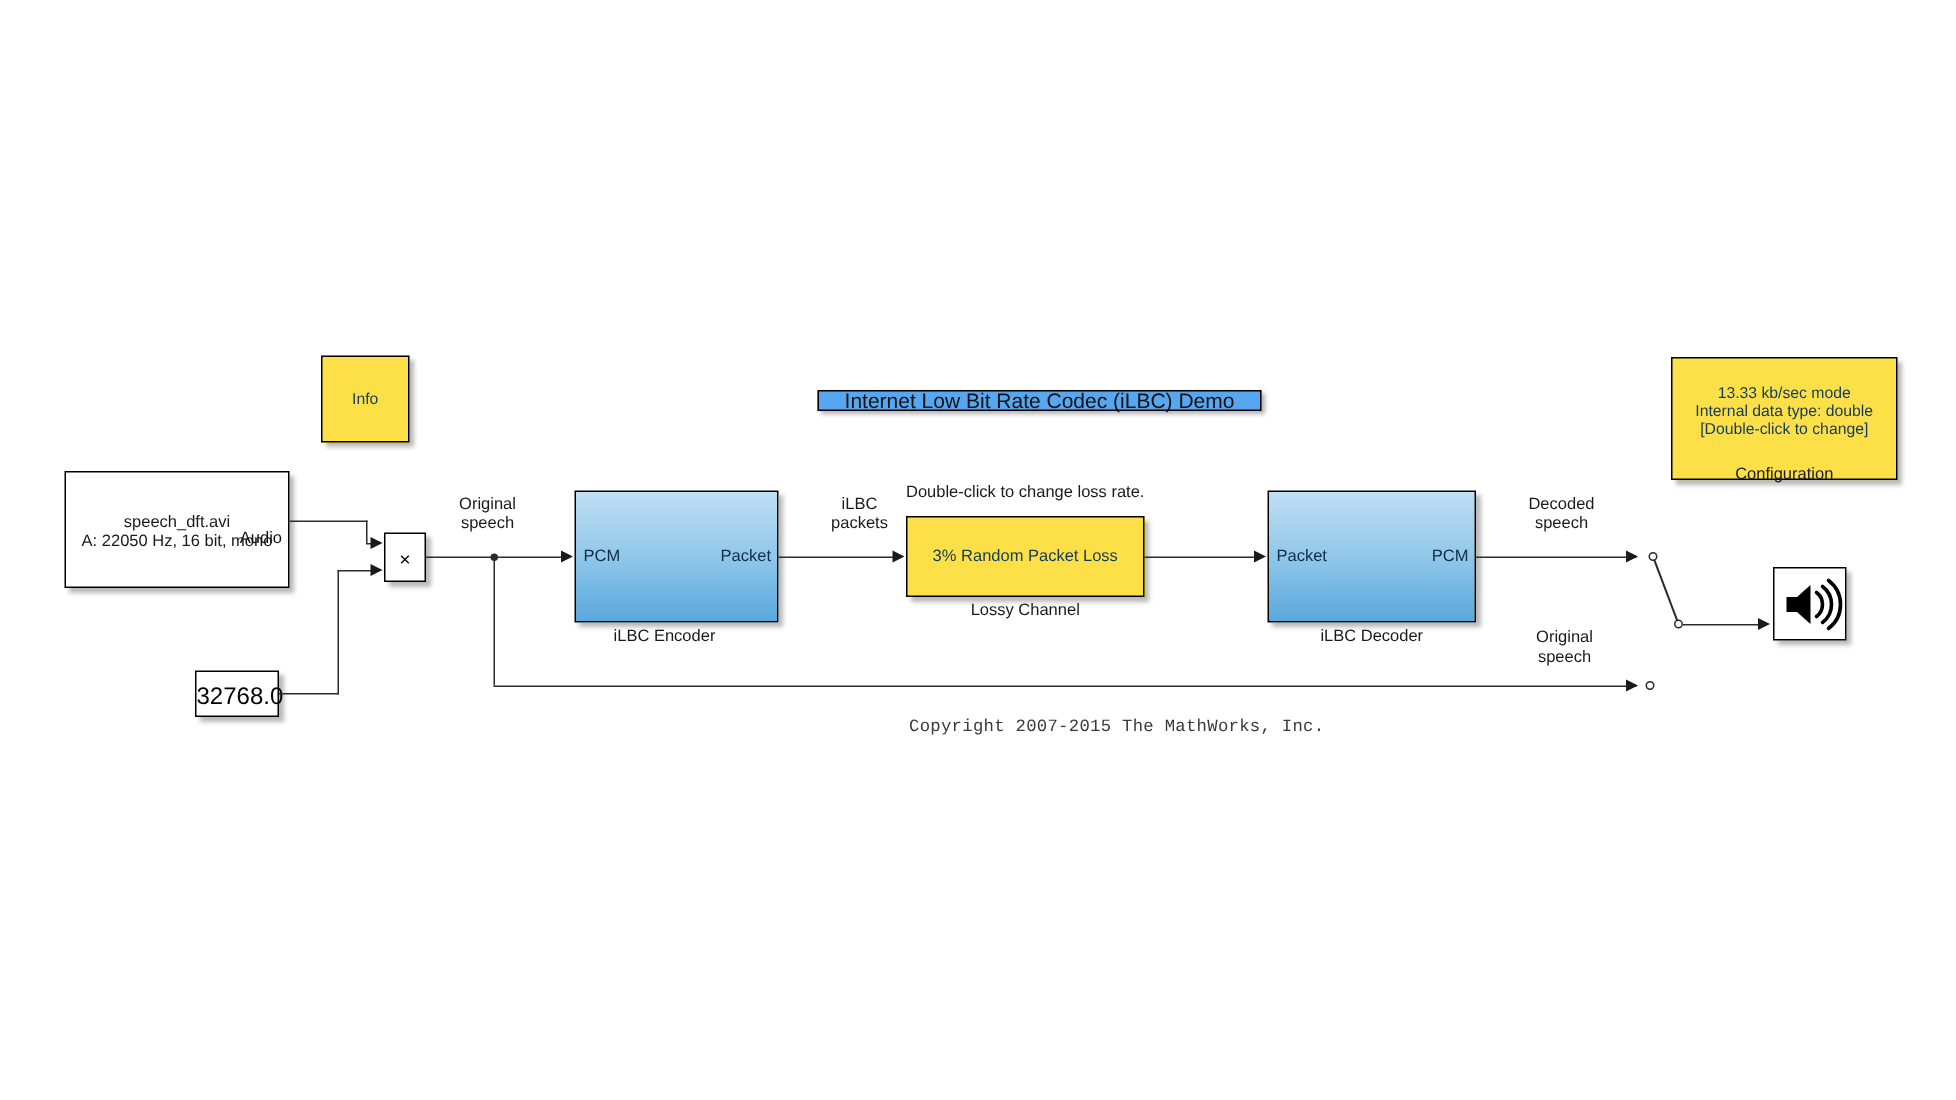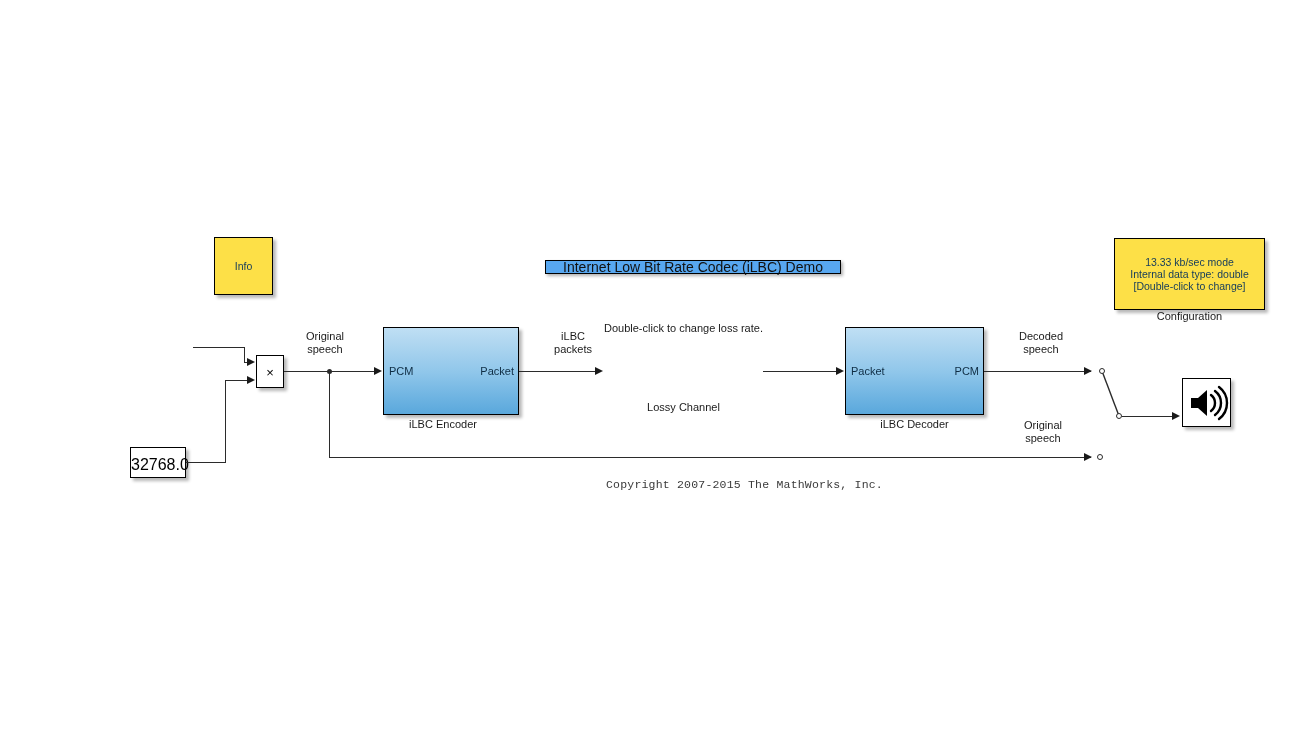--- a/index.html
+++ b/index.html
@@ -136,46 +136,54 @@
 <body>
 
 <div id="canvas">
 
   <div class="blk-title-banner" style="left:545px; top:260px; width:296px; height:14px;">Internet Low Bit Rate Codec (iLBC) Demo</div>
 
   <div class="blk blk-cyan" style="left:214px; top:237px; width:59px; height:58px;">
     <div class="blk-text cyan-text" style="top:22px;">Info</div>
   </div>
 
+  <div class="blk blk-white" style="left:43px; top:314px; width:150px; height:78px;">
+    <div class="blk-text" style="top:27px; font-size:11px; color:#1a1a1a;">speech_dft.avi</div>
+    <div class="blk-text" style="top:40px; font-size:11px; color:#1a1a1a;">A: 22050 Hz, 16 bit, mono</div>
+    <div class="port-lbl" style="right:4px; top:38px;">Audio</div>
+  </div>
 
   <div class="blk blk-white" style="left:130px; top:447px; width:56px; height:31px;">
     <div class="blk-text" style="top:8px; font-size:16px;">32768.0</div>
   </div>
 
   <div class="blk blk-white" style="left:256px; top:355px; width:28px; height:33px;">
     <div class="blk-text" style="top:9px; font-size:13px;">×</div>
   </div>
 
   <div class="blk blk-grad" style="left:383px; top:327px; width:136px; height:88px;">
     <div class="port-lbl" style="left:5px; top:37px; color:#0f2d44;">PCM</div>
     <div class="port-lbl" style="right:4px; top:37px; color:#0f2d44;">Packet</div>
   </div>
   <div class="under-lbl" style="left:375px; top:418px; width:136px;">iLBC Encoder</div>
 
   <div class="lbl left" style="left:604px; top:322px; width:200px;">Double-click to change loss rate.</div>
 
+  <div class="blk blk-cyan" style="left:604px; top:344px; width:159px; height:54px;">
+    <div class="blk-text cyan-text" style="top:20px; font-size:11px;">3% Random Packet Loss</div>
+  </div>
   <div class="under-lbl" style="left:604px; top:401px; width:159px;">Lossy Channel</div>
 
   <div class="blk blk-grad" style="left:845px; top:327px; width:139px; height:88px;">
     <div class="port-lbl" style="left:5px; top:37px; color:#0f2d44;">Packet</div>
     <div class="port-lbl" style="right:4px; top:37px; color:#0f2d44;">PCM</div>
   </div>
   <div class="under-lbl" style="left:845px; top:418px; width:139px;">iLBC Decoder</div>
 
-  <div class="blk blk-cyan" style="left:1114px; top:238px; width:151px; height:72px;">
+  <div class="blk blk-cyan" style="left:1114px; top:238px; width:151px; height:82px;">
     <div class="blk-text cyan-text" style="top:17px;">13.33 kb/sec mode</div>
     <div class="blk-text cyan-text" style="top:29px;">Internal data type: double</div>
     <div class="blk-text cyan-text" style="top:41px;">[Double-click to change]</div>
   </div>
   <div class="under-lbl" style="left:1114px; top:310px; width:151px;">Configuration</div>
 
   <div class="blk blk-white" style="left:1182px; top:378px; width:49px; height:49px;">
     <svg width="47" height="47" viewBox="0 0 47 47" style="position:absolute; left:0; top:0;">
       <path d="M8 19 L8 29 L15 29 L24 37 L24 11 L15 19 Z" fill="#000000"></path>
       <path d="M28 16 A 10 10 0 0 1 28 32" stroke="#000000" stroke-width="2.4" fill="none" stroke-linecap="round"></path>

